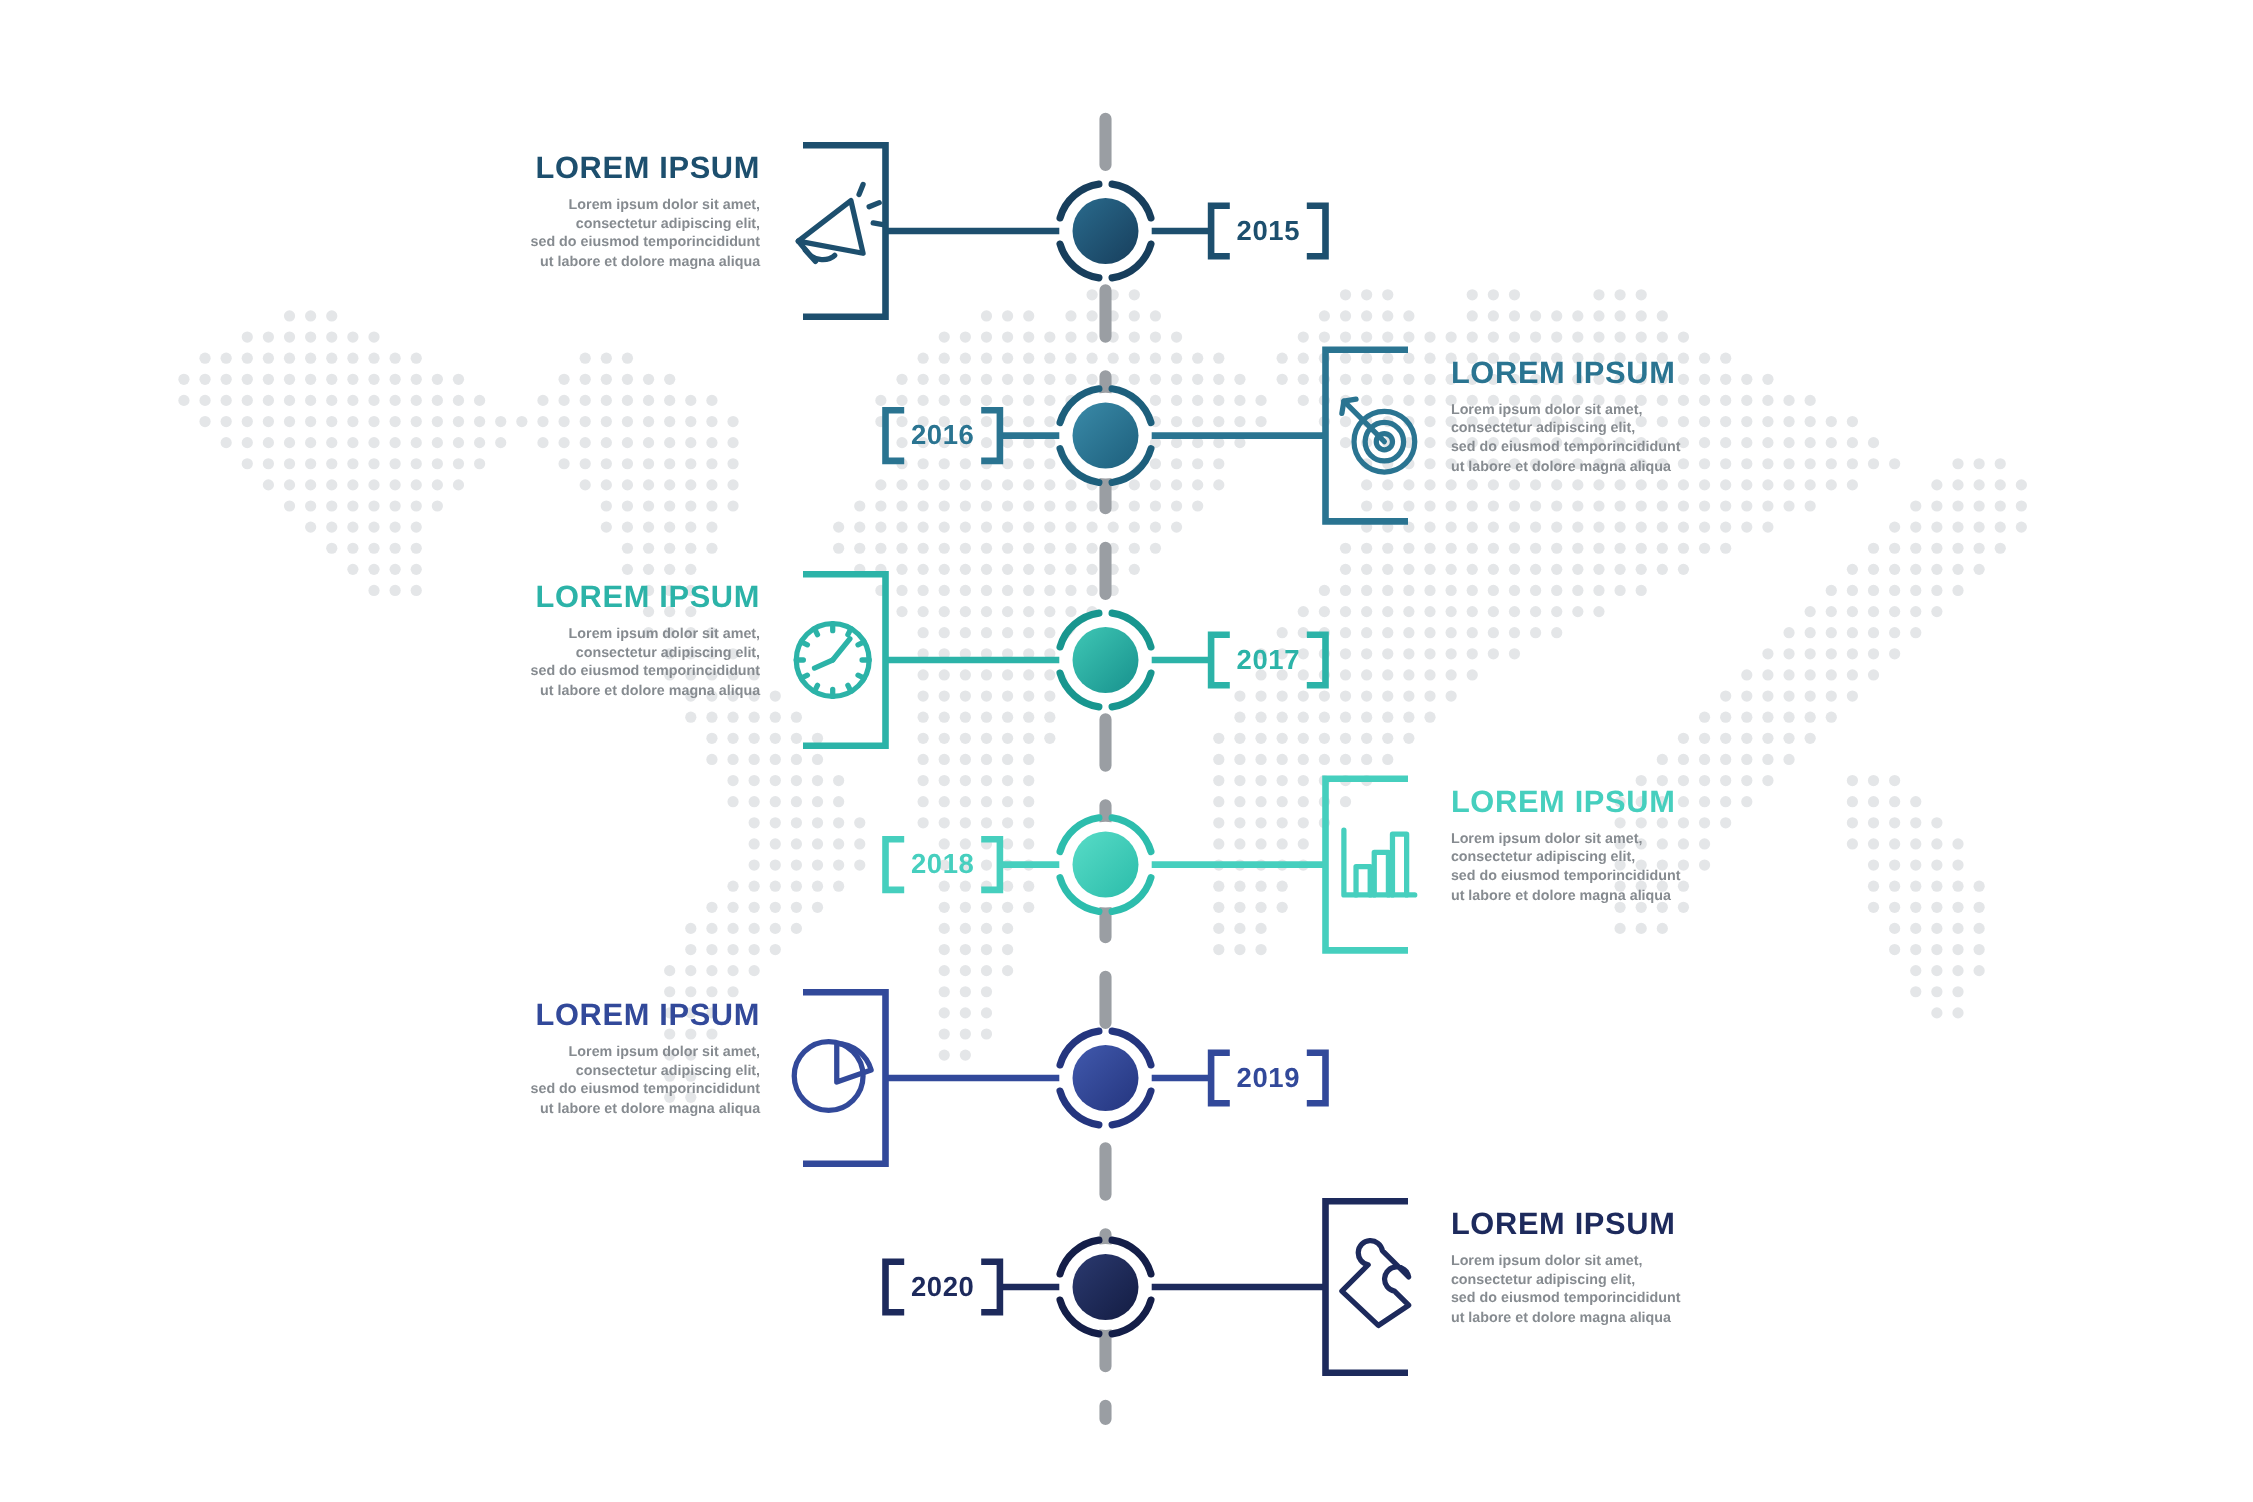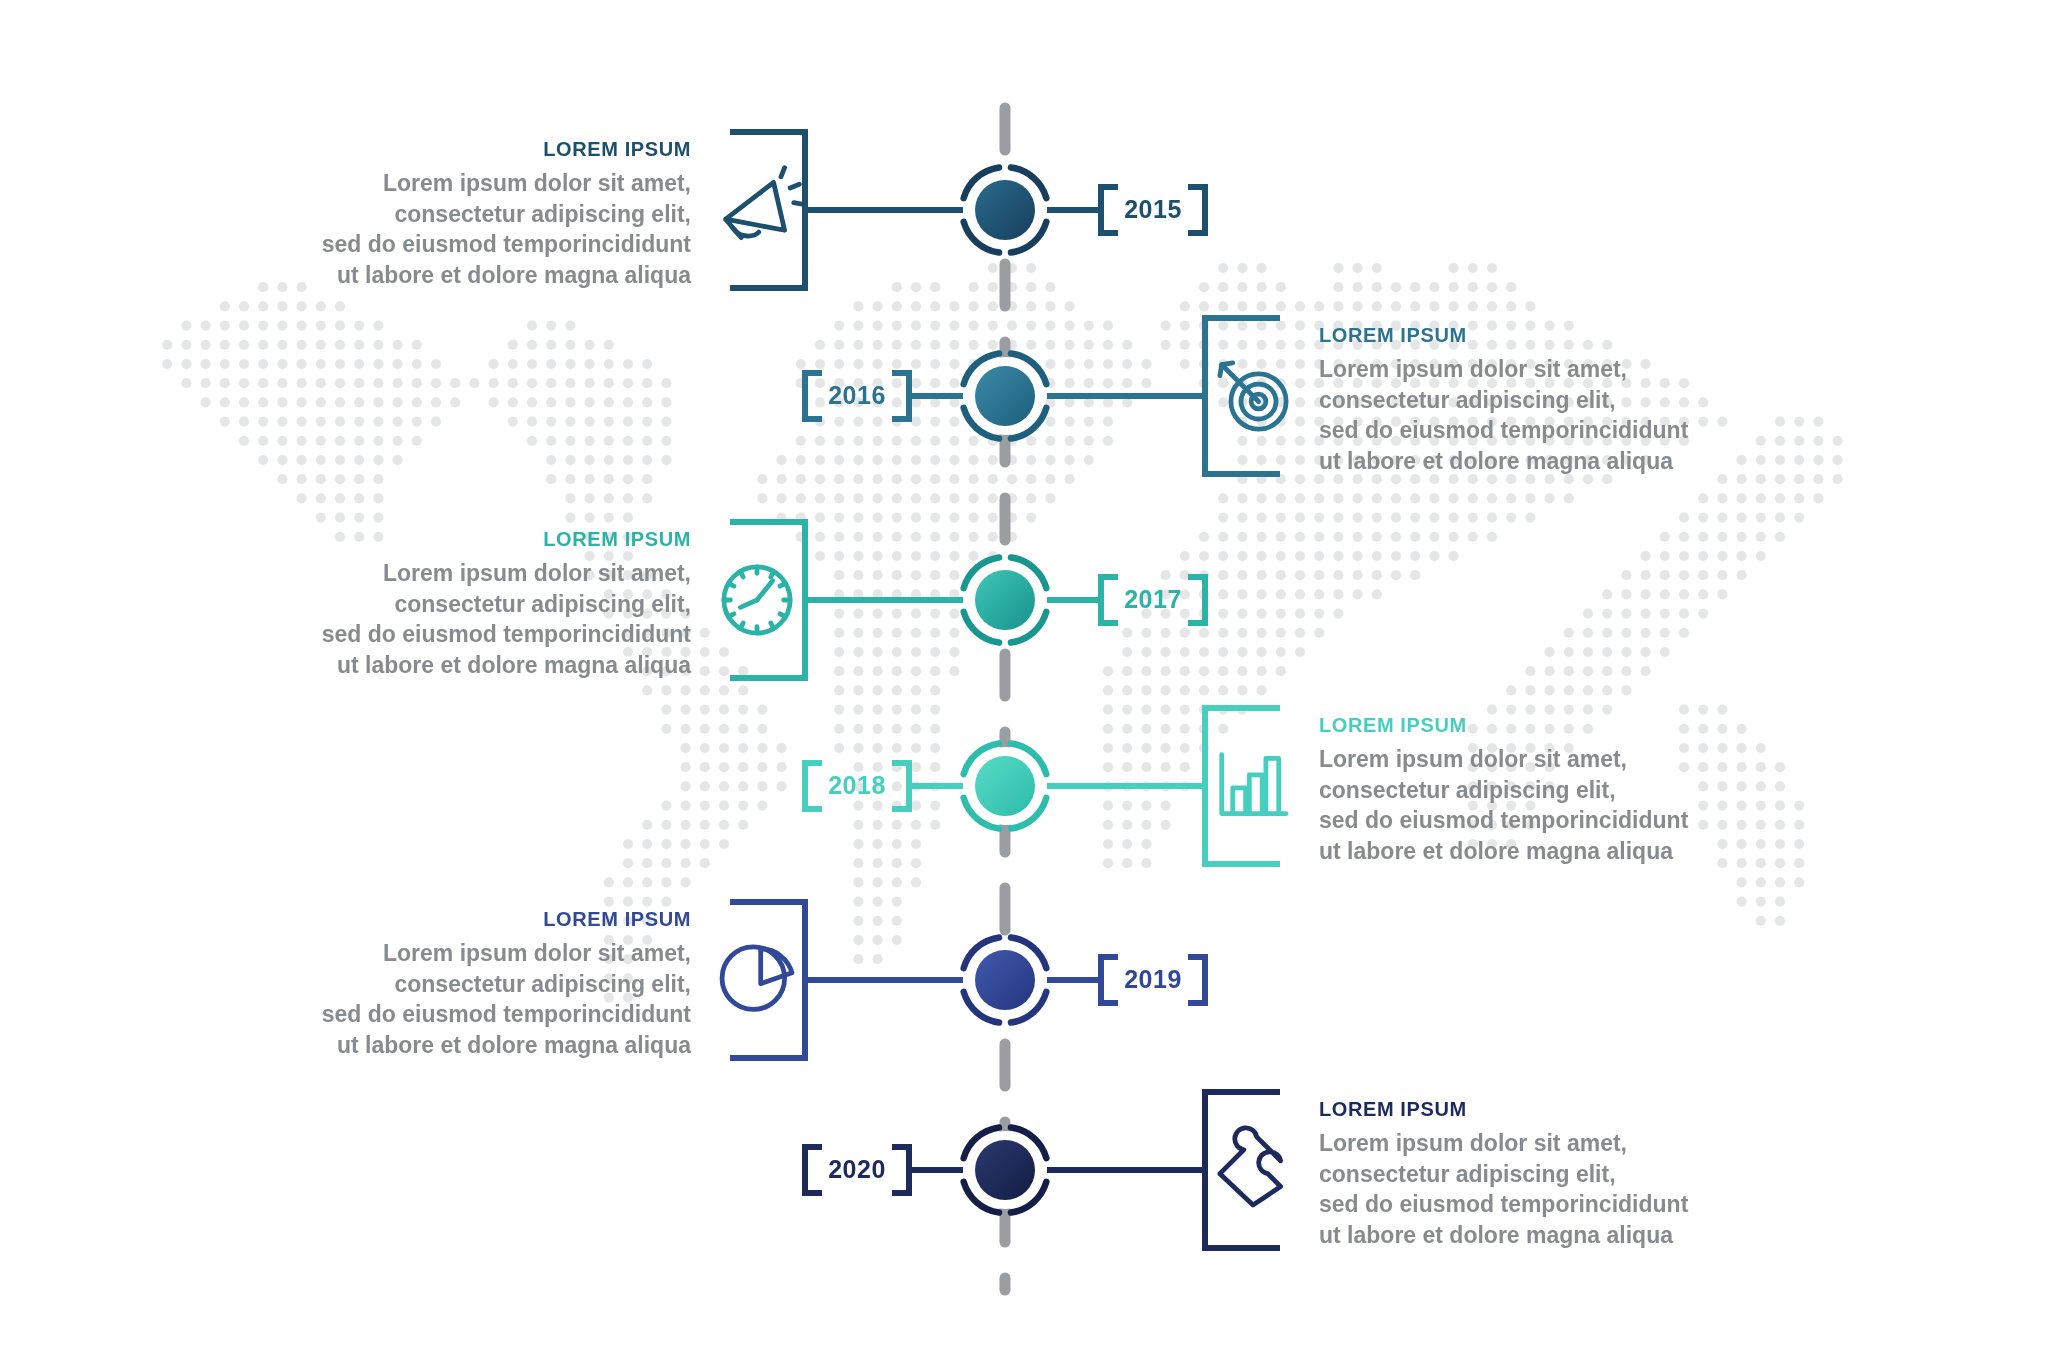--- a/index.html
+++ b/index.html
@@ -30,28 +30,28 @@
     width: 2048px;
     height: 1365px;
   }
   .text-block {
     position: absolute;
     width: 460px;
   }
   .text-block.left  { text-align: right; }
   .text-block.right { text-align: left; }
   .tb-title {
-    font-size: 20px;
+    font-size: 28px;
     font-weight: bold;
     letter-spacing: 0.6px;
     margin: 0 0 8px 0;
     line-height: 1.1;
   }
   .tb-body {
-    font-size: 23px;
+    font-size: 13px;
     color: #868b90;
     line-height: 1.33;
     font-weight: bold;
     margin: 0;
   }
   .tb-body span { display: block; white-space: nowrap; }
 </style>
 </head>
 <body>
 

